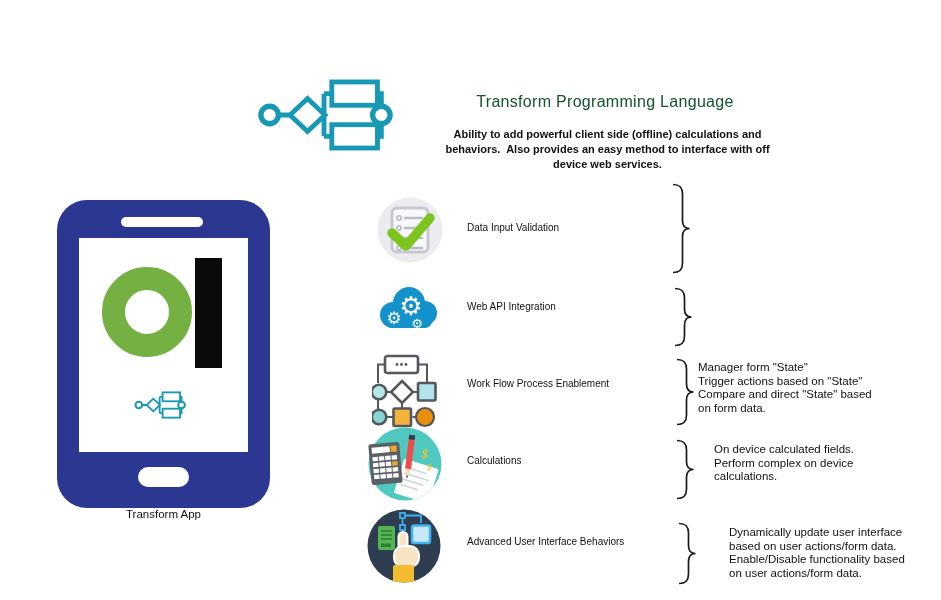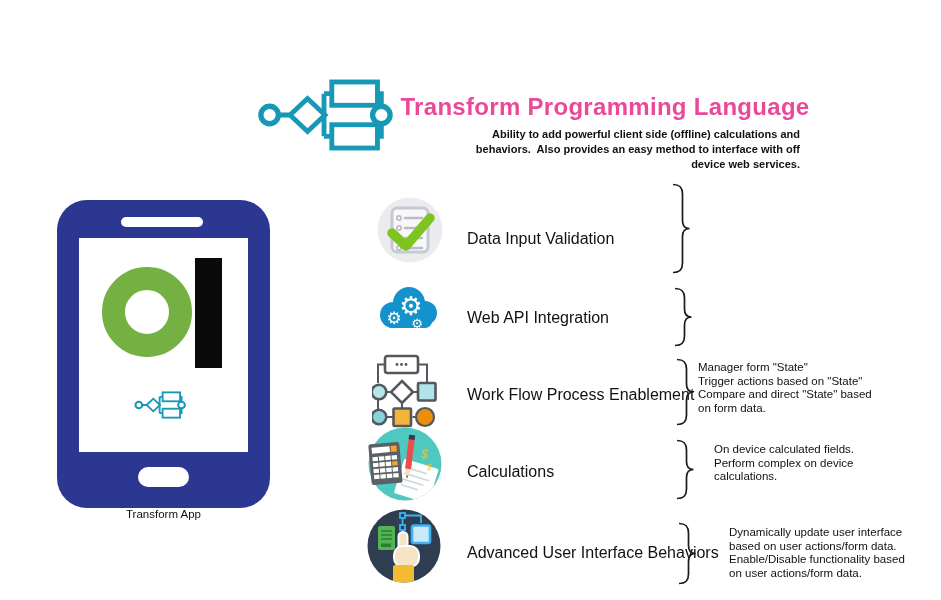--- a/index.html
+++ b/index.html
@@ -1,22 +1,22 @@
 <!DOCTYPE html>
 <html><head>
 <meta charset="utf-8">
 <style>
   html,body{margin:0;padding:0;background:#ffffff;}
   #canvas{position:relative;width:941px;height:600px;background:#fff;overflow:hidden;
           font-family:"Liberation Sans","DejaVu Sans",sans-serif;color:#1a1a1a;}
   .abs{position:absolute;}
-  .title{font-size:24px;letter-spacing:.3px;color:#ec4899;text-align:center;font-weight:bold;}
-  .subtitle{font-size:11px;font-weight:700;text-align:right;line-height:15px;color:#111;}
+  .title{font-size:16px;letter-spacing:.3px;color:#14532d;text-align:center;}
+  .subtitle{font-size:11px;font-weight:700;text-align:center;line-height:15px;color:#111;}
   .subtitle div{white-space:pre;}
-  .feature-label{font-size:16px;color:#111;white-space:nowrap;margin-top:8px;}
+  .feature-label{font-size:10px;color:#111;white-space:nowrap;}
   .detail{font-size:11.5px;color:#111;}
   .detail div{white-space:pre;}
   .detail.center{text-align:center;}
   .caption{font-size:11.5px;color:#111;text-align:center;}
   
   .phone-body{background:#2c3792;border-radius:30px;}
   .phone-screen{background:#fff;}
   .phone-speaker,.phone-home{background:#fff;border-radius:8px;}
   .logo-ring{border-radius:50%;box-sizing:border-box;}
   svg{display:block;}

